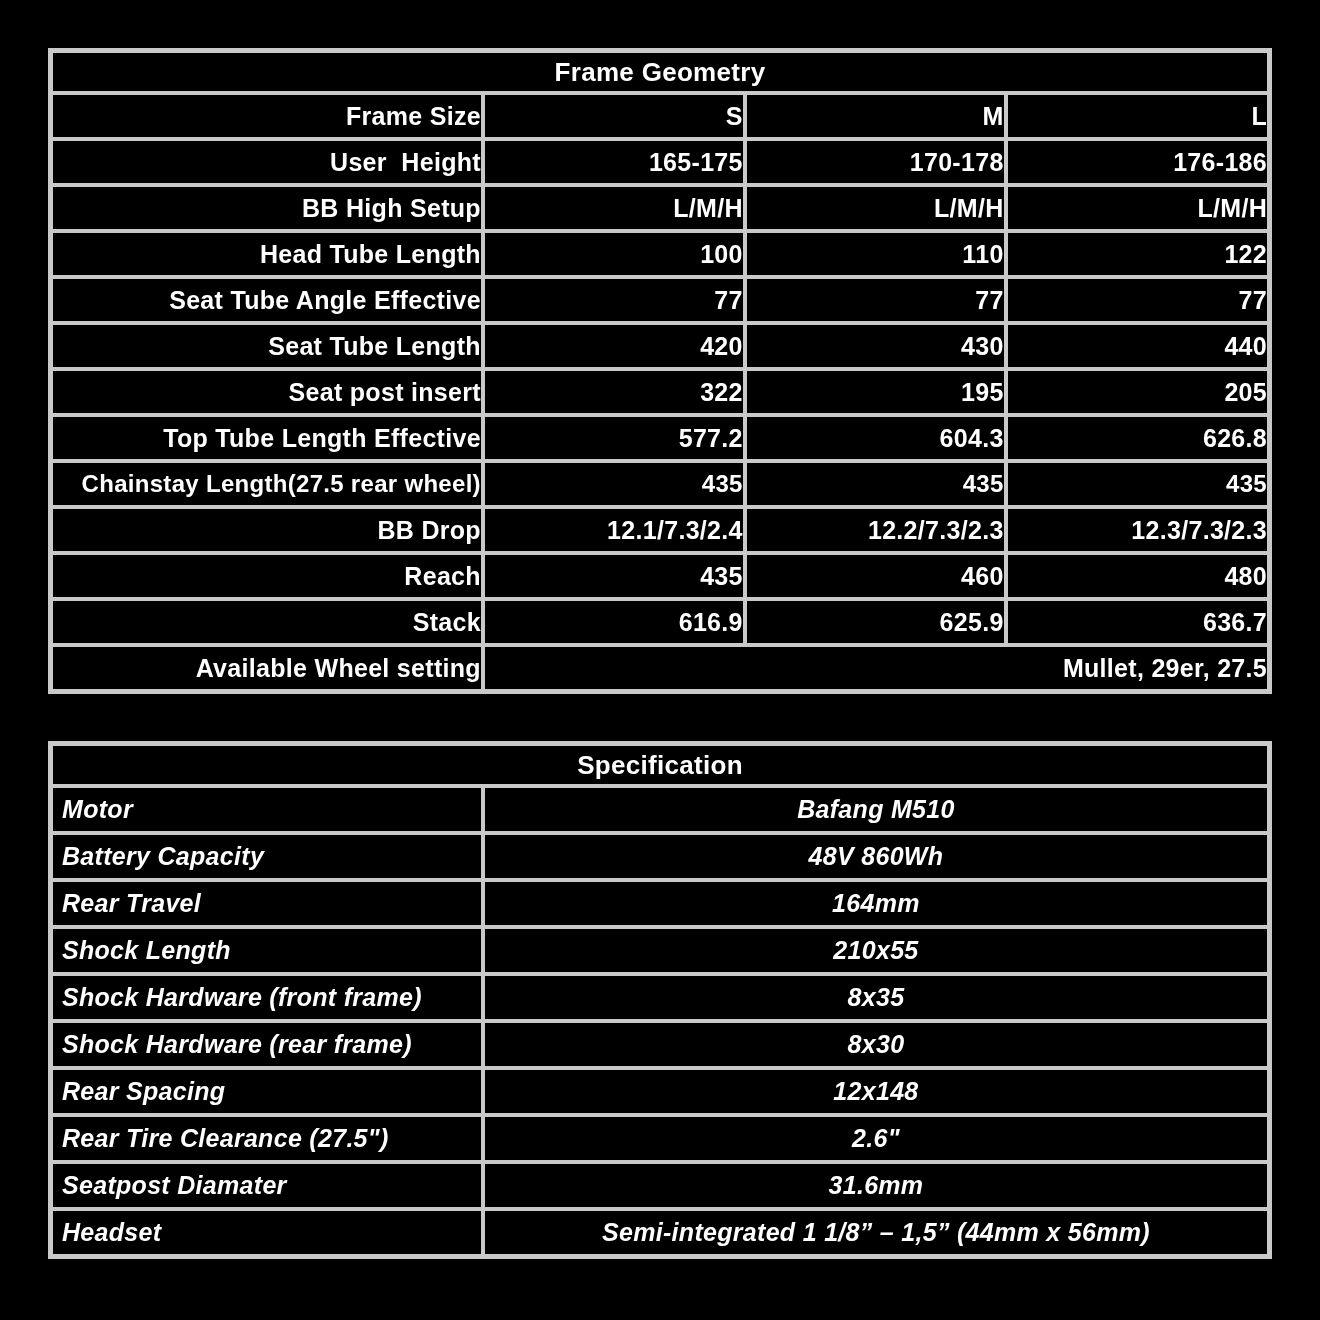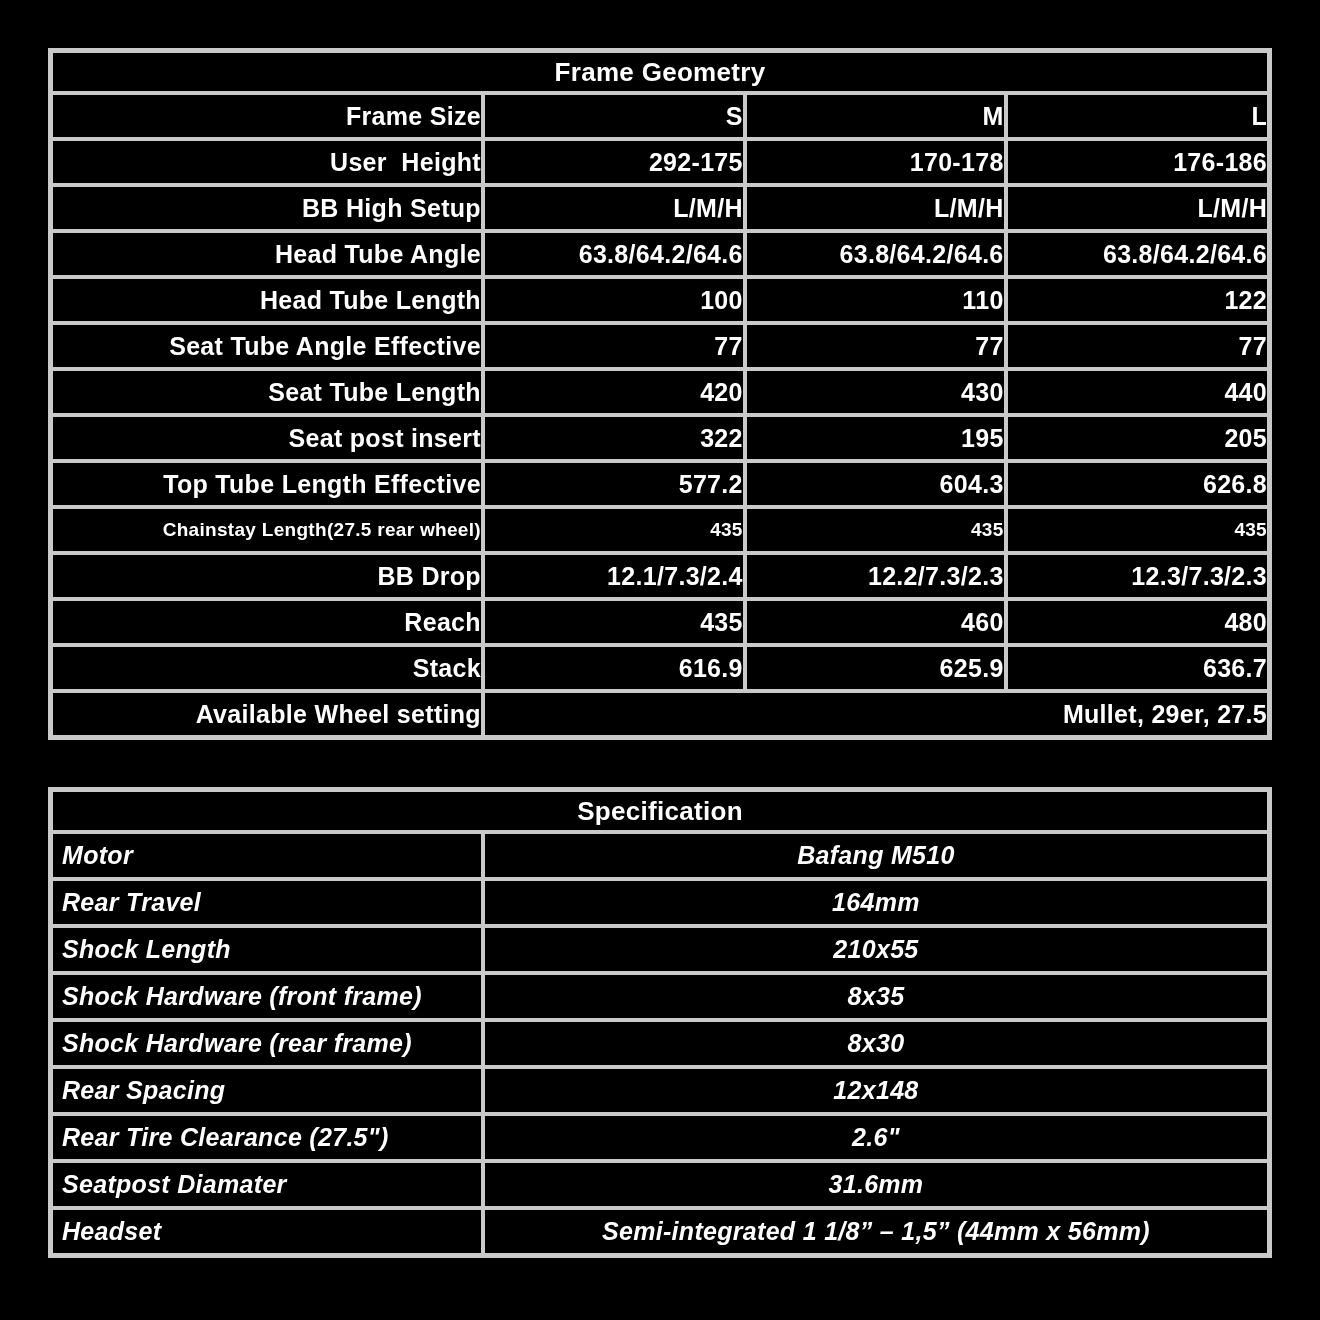--- a/index.html
+++ b/index.html
@@ -43,21 +43,21 @@
   .geo-row td { height: 42px; text-align: right; }
   .spec-row td { height: 43px; font-style: italic; }
   .lbl {
     text-align: left;
     padding-left: 9px;
     white-space: pre;
   }
   .val {
     text-align: center;
   }
-  .small td { font-size: 19px; }
+  .small td { font-size: 24px; }
   .gap { height: 47px; }
   #geo-table col.c-label { width: 431px; }
   #geo-table col.c-s { width: 261px; }
   #geo-table col.c-m { width: 260px; }
   #geo-table col.c-l { width: 263px; }
   #spec-table col.c-label { width: 431px; }
   #spec-table col.c-value { width: 784px; }
 </style>
 </head>
 <body>
@@ -76,35 +76,29 @@
         <td colspan="4">Frame Geometry</td>
       </tr>
       <tr class="geo-row">
         <td class="lbl">Frame Size</td>
         <td class="val">S</td>
         <td class="val">M</td>
         <td class="val">L</td>
       </tr>
       <tr class="geo-row">
         <td class="lbl">User  Height</td>
-        <td class="val">292-175</td>
+        <td class="val">165-175</td>
         <td class="val">170-178</td>
         <td class="val">176-186</td>
       </tr>
       <tr class="geo-row">
         <td class="lbl">BB High Setup</td>
         <td class="val">L/M/H</td>
         <td class="val">L/M/H</td>
         <td class="val">L/M/H</td>
-      </tr>
-      <tr class="geo-row">
-        <td class="lbl">Head Tube Angle</td>
-        <td class="val">63.8/64.2/64.6</td>
-        <td class="val">63.8/64.2/64.6</td>
-        <td class="val">63.8/64.2/64.6</td>
       </tr>
       <tr class="geo-row">
         <td class="lbl">Head Tube Length</td>
         <td class="val">100</td>
         <td class="val">110</td>
         <td class="val">122</td>
       </tr>
       <tr class="geo-row">
         <td class="lbl">Seat Tube Angle Effective</td>
         <td class="val">77</td>
@@ -169,20 +163,24 @@
     </colgroup>
     <tbody>
       <tr class="title-row">
         <td colspan="2">Specification</td>
       </tr>
       <tr class="spec-row">
         <td class="lbl">Motor</td>
         <td class="val">Bafang M510</td>
       </tr>
       <tr class="spec-row">
+        <td class="lbl">Battery Capacity</td>
+        <td class="val">48V 860Wh</td>
+      </tr>
+      <tr class="spec-row">
         <td class="lbl">Rear Travel</td>
         <td class="val">164mm</td>
       </tr>
       <tr class="spec-row">
         <td class="lbl">Shock Length</td>
         <td class="val">210x55</td>
       </tr>
       <tr class="spec-row">
         <td class="lbl">Shock Hardware (front frame)</td>
         <td class="val">8x35</td>

